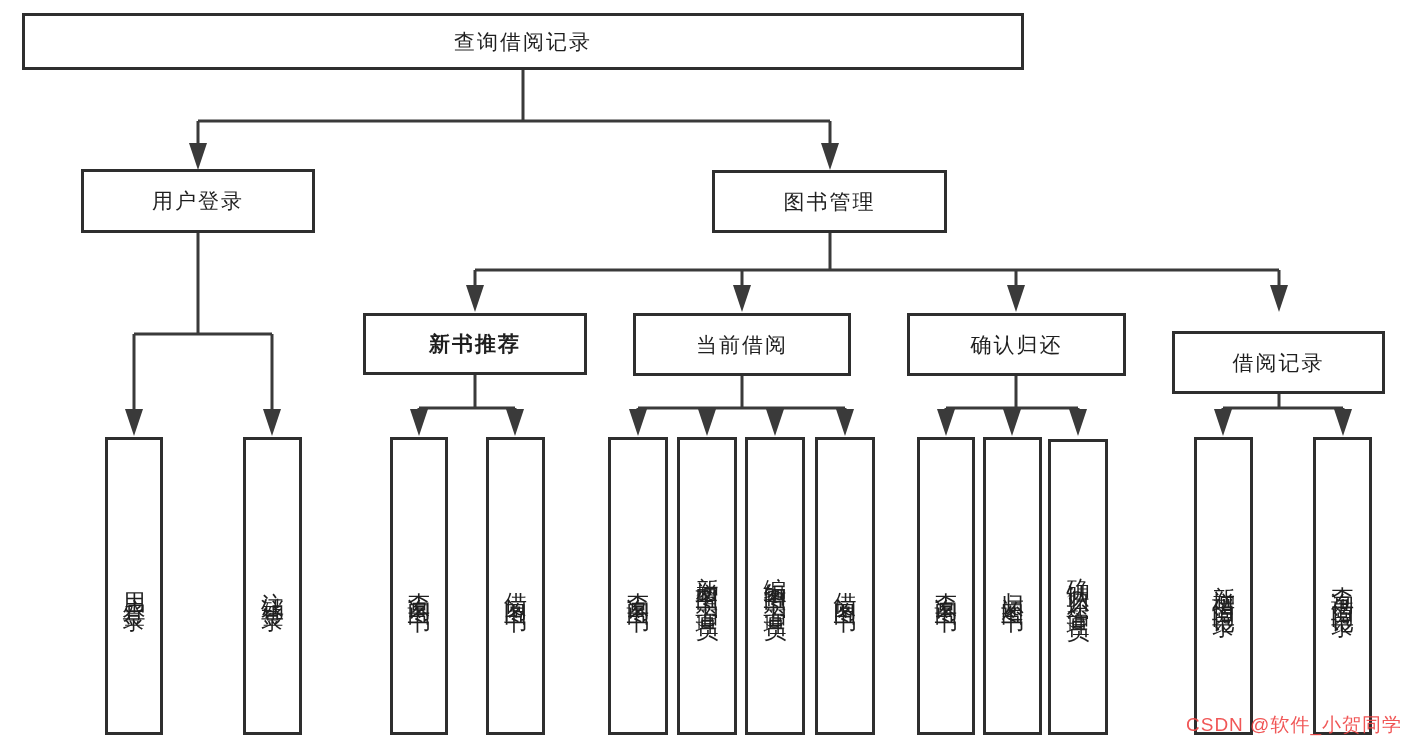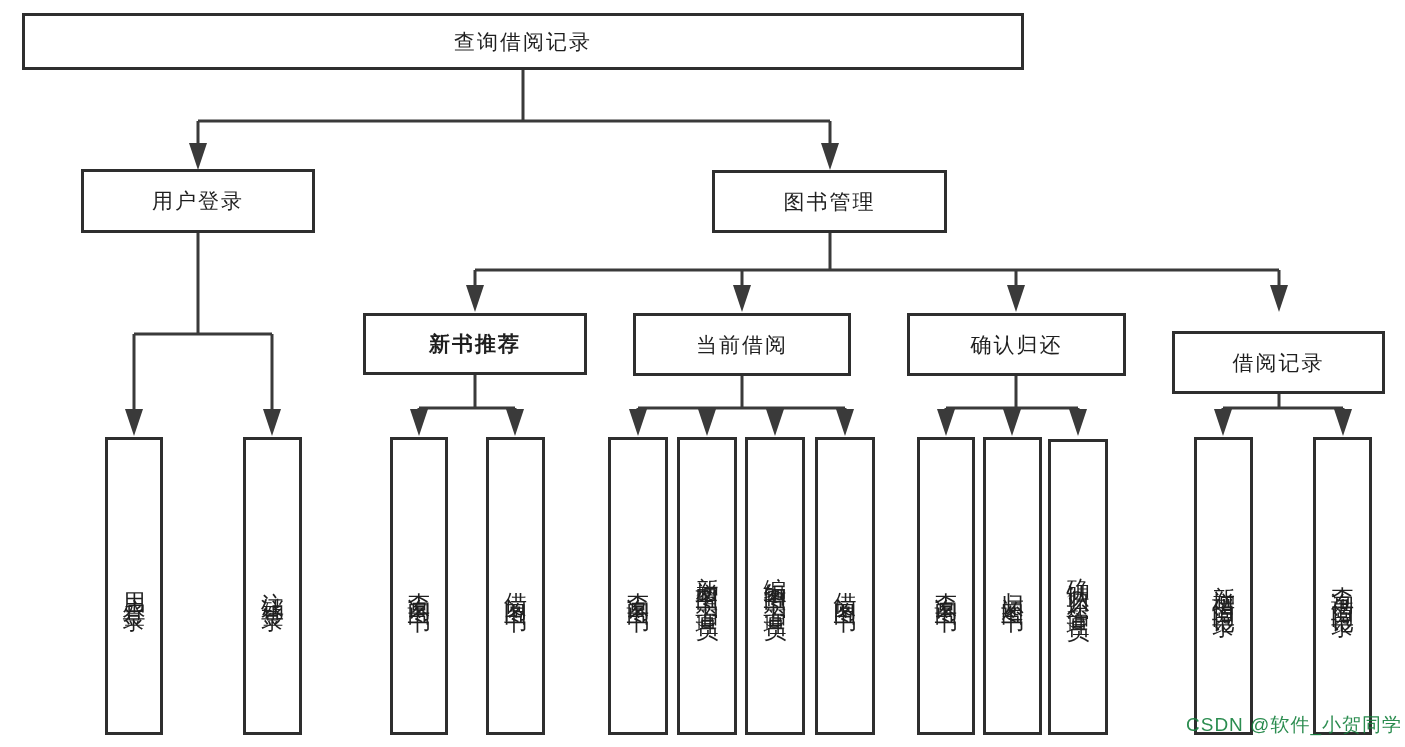--- a/index.html
+++ b/index.html
@@ -12,21 +12,21 @@
   .box{
     position:absolute;box-sizing:border-box;z-index:1;
     border:3px solid #2e2e2e;background:#ffffff;color:#1f1f1f;
     display:flex;align-items:center;justify-content:center;
     text-align:center;
   }
   .h{font-size:21px;letter-spacing:2px;}
   .v{writing-mode:vertical-rl;text-orientation:mixed;font-size:23px;letter-spacing:6px;line-height:1;}
   .watermark{
     position:absolute;z-index:2;left:1186px;top:712px;
-    font-size:19px;color:#15803d;opacity:.9;letter-spacing:1px;white-space:nowrap;
+    font-size:19px;color:#ef4444;opacity:.9;letter-spacing:1px;white-space:nowrap;
   }
   .cline{stroke:#3a3a3a;stroke-width:3;fill:none;}
   .ahead{fill:#3a3a3a;stroke:none;}
 </style>
 </head>
 <body>
 
 <svg id="connectors" width="1405" height="747" viewBox="0 0 1405 747">
 
   <path class="cline" d="M523,70 V121 M198,121 H830 M198,121 V150 M830,121 V150"></path>

